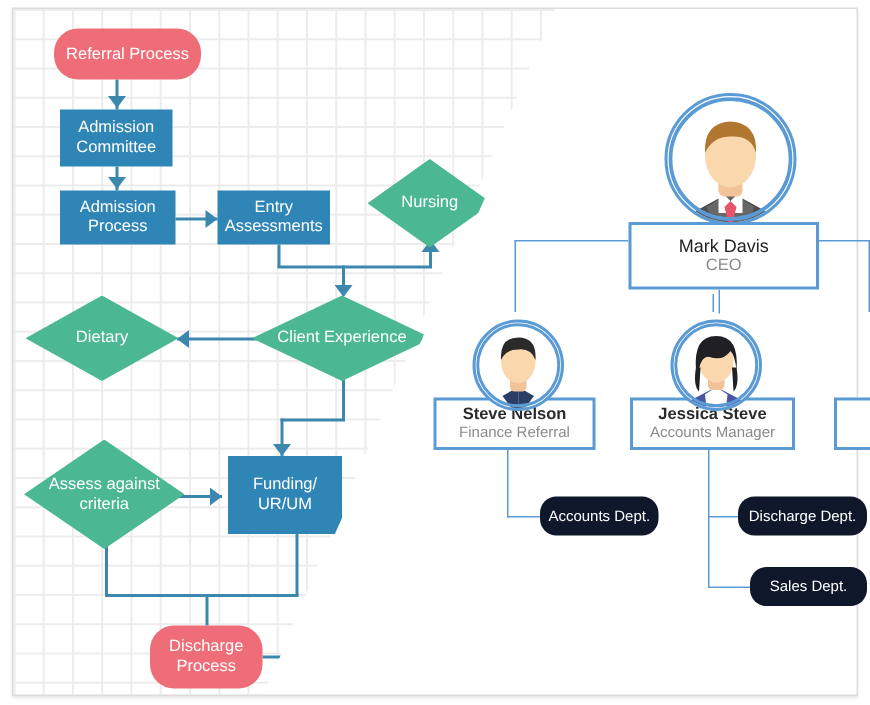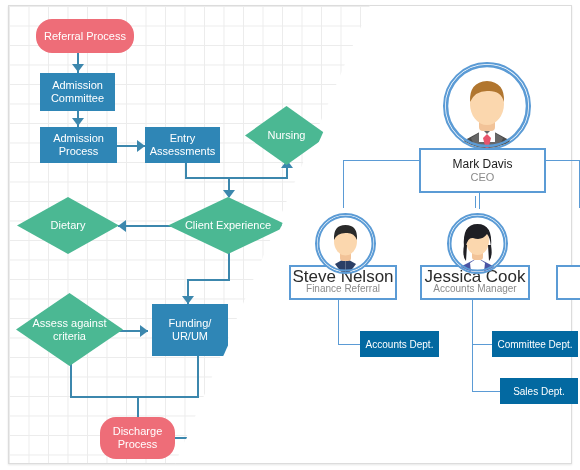--- a/index.html
+++ b/index.html
@@ -17,32 +17,32 @@
   
   .org{position:absolute;left:0;top:0;width:580px;height:394px;}
   .org-line{position:absolute;background:#5b9bd5;}
   .org-line.h{height:1px;}
   .org-line.v{width:1px;}
 
   .node{position:absolute;}
   .node .card{position:absolute;left:0;top:0;box-sizing:border-box;
     background:#ffffff;border:2px solid #5b9bd5;
     display:flex;flex-direction:column;align-items:center;justify-content:center;}
-  .node .nm{font-size:17px;color:#2b2b2b;font-weight:normal;line-height:13px;white-space:nowrap;}
+  .node .nm{font-size:11px;color:#2b2b2b;font-weight:bold;line-height:13px;white-space:nowrap;}
   .node .ttl{font-size:10px;color:#8a8a8a;line-height:12px;white-space:nowrap;}
   .node.ceo .nm{font-size:12px;font-weight:normal;color:#222;}
   .node.ceo .ttl{font-size:11px;}
 
   
   .avatar{position:absolute;border-radius:50%;background:#fff;
     border:2px solid #5b9bd5;overflow:hidden;z-index:3;}
 
-  .dept{position:absolute;background:#0369a1;color:#fff;
+  .dept{position:absolute;background:#0f172a;color:#fff;
     display:flex;align-items:center;justify-content:center;
-    font-size:10px;white-space:nowrap;box-sizing:border-box;}
+    font-size:10px;white-space:nowrap;box-sizing:border-box;border-radius:11px;}
 
   
   .sheet-flow{position:absolute;left:8px;top:5px;width:564px;height:459px;
     background:#ffffff;
     background-image:
       linear-gradient(to right,#ececec 1px,transparent 1px),
       linear-gradient(to bottom,#ececec 1px,transparent 1px);
     background-size:19.5px 19.5px;
     background-position:0 0;
     border-left:1px solid #dcdcdc;border-top:1px solid #dcdcdc;border-bottom:1px solid #dcdcdc;
@@ -146,21 +146,21 @@
         <path d="M28.5 43 L39 49 L33 57 L28.5 57 Z" fill="#2b3f66"></path>
         <rect x="23" y="35" width="11" height="11" rx="3" fill="#f2c398"></rect>
         <ellipse cx="28.5" cy="26" rx="11.5" ry="14.5" fill="#fbd7ae"></ellipse>
         <path d="M17 25 Q16 10 28.5 10 Q41 10 40 25 Q37 17 28.5 18 Q20 18 17 25 Z" fill="#2a2a2a"></path>
         <circle cx="28.5" cy="28.5" r="27" fill="none" stroke="#5b9bd5" stroke-width="2"></circle>
       </svg>
     </div>
 
     <div class="node" style="left:420px;top:265px;width:110px;height:35px;">
       <div class="card" style="width:110px;height:35px;">
-        <div class="nm">Jessica Cook</div>
+        <div class="nm">Jessica Steve</div>
         <div class="ttl">Accounts Manager</div>
       </div>
     </div>
     <div class="avatar" style="left:447px;top:213px;width:57px;height:57px;">
       <svg viewBox="0 0 57 57" width="57" height="57">
         <circle cx="28.5" cy="28.5" r="27.5" fill="#ffffff"></circle>
         <path d="M28.5 43 L13 51 Q8 54 8 57 L49 57 Q49 54 44 51 Z" fill="#4a55a5"></path>
         <path d="M28.5 43 L21 48 L22 57 L35 57 L36 48 Z" fill="#ffffff"></path>
         <rect x="23" y="35" width="11" height="10" rx="3" fill="#f2c398"></rect>
         <ellipse cx="28.5" cy="26" rx="11.5" ry="14" fill="#fbd7ae"></ellipse>
@@ -172,21 +172,21 @@
     </div>
 
     <div class="node" style="left:556px;top:265px;width:110px;height:35px;">
       <div class="card" style="width:110px;height:35px;">
         <div class="nm"></div>
 
       </div>
     </div>
 
     <div class="dept" style="left:360px;top:331px;width:79px;height:26px;">Accounts Dept.</div>
-    <div class="dept" style="left:492px;top:331px;width:86px;height:26px;">Committee Dept.</div>
+    <div class="dept" style="left:492px;top:331px;width:86px;height:26px;">Discharge Dept.</div>
     <div class="dept" style="left:500px;top:378px;width:78px;height:26px;text-align:right;">Sales Dept.</div>
   </div>
 
   <div class="sheet-flow"></div>
 
   <div class="fl">
 
     <div class="cn v" style="left:77px;top:53px;height:20px;"></div>
     <div class="arw d" style="left:72px;top:64px;"></div>
 

